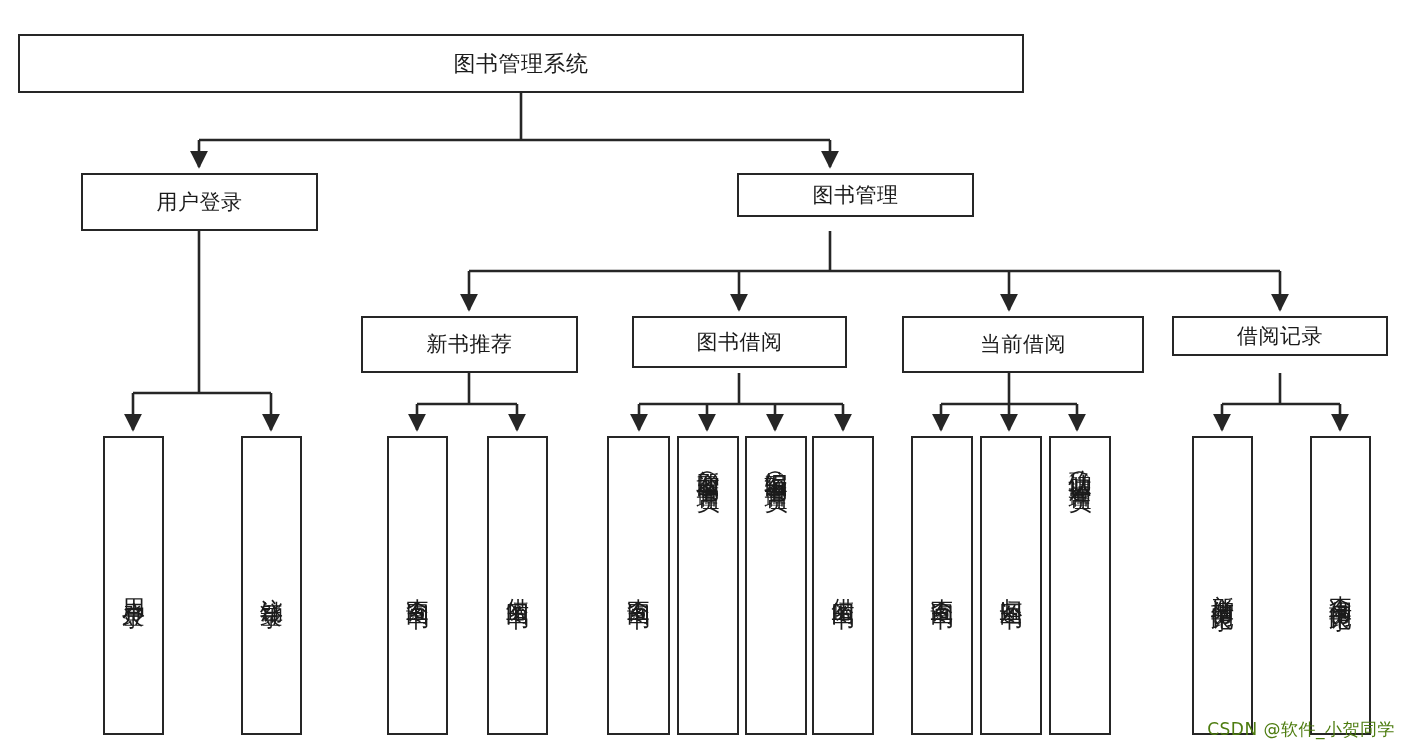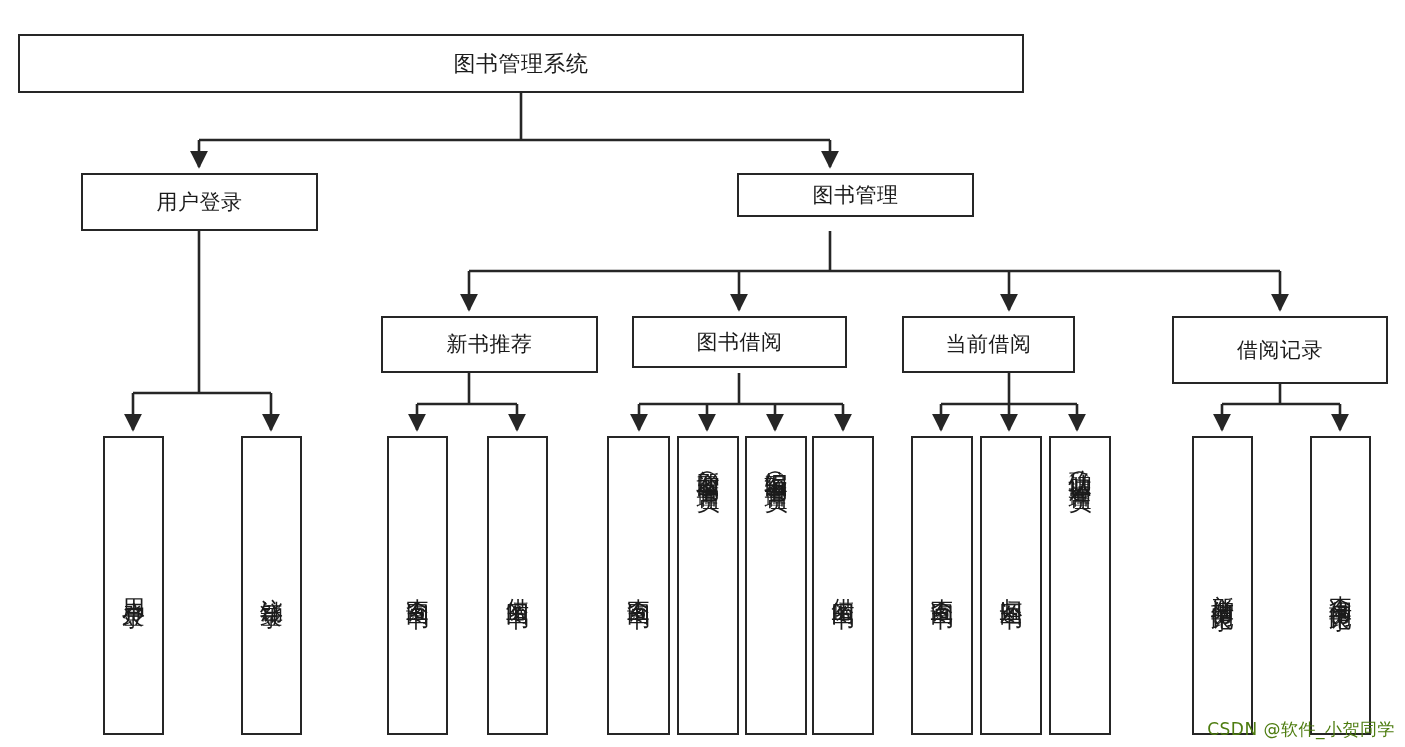--- a/index.html
+++ b/index.html
@@ -138,33 +138,33 @@
   </div>
 
   <div class="node horiz" style="left:81px; top:173px; width:237px; height:58px;">
     <span class="label">用户登录</span>
   </div>
 
   <div class="node horiz" style="left:711px; top:173px; width:237px; height:44px;margin-left:26px;">
     <span class="label">图书管理</span>
   </div>
 
-  <div class="node horiz" style="left:361px; top:316px; width:217px; height:57px;margin-left:20px;">
+  <div class="node horiz" style="left:361px; top:316px; width:217px; height:57px;">
     <span class="label">新书推荐</span>
   </div>
 
   <div class="node horiz" style="left:632px; top:316px; width:215px; height:52px;">
     <span class="label">图书借阅</span>
   </div>
 
-  <div class="node horiz" style="left:902px; top:316px; width:173px; height:57px;">
+  <div class="node horiz" style="left:902px; top:316px; width:242px; height:57px;">
     <span class="label">当前借阅</span>
   </div>
 
-  <div class="node horiz" style="left:1172px; top:316px; width:216px; height:68px;">
+  <div class="node horiz" style="left:1172px; top:316px; width:216px; height:40px;">
     <span class="label">借阅记录</span>
   </div>
 
   <div class="node vert centered" style="left:103px; top:436px; width:61px; height:299px;">
     <span class="label">用户登录</span>
   </div>
 
   <div class="node vert centered" style="left:241px; top:436px; width:61px; height:299px;">
     <span class="label">注销登录</span>
   </div>

